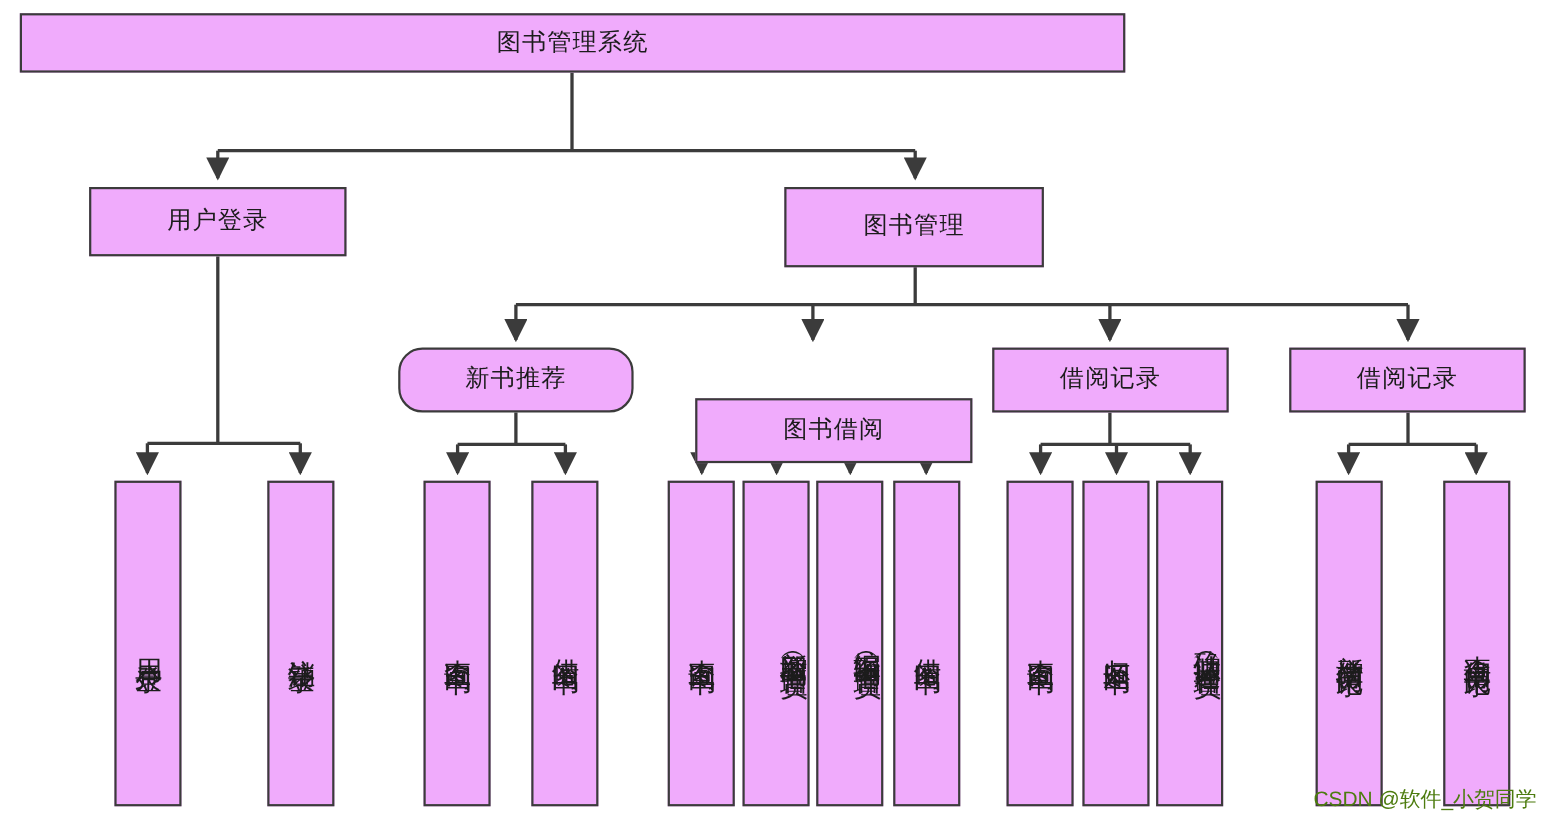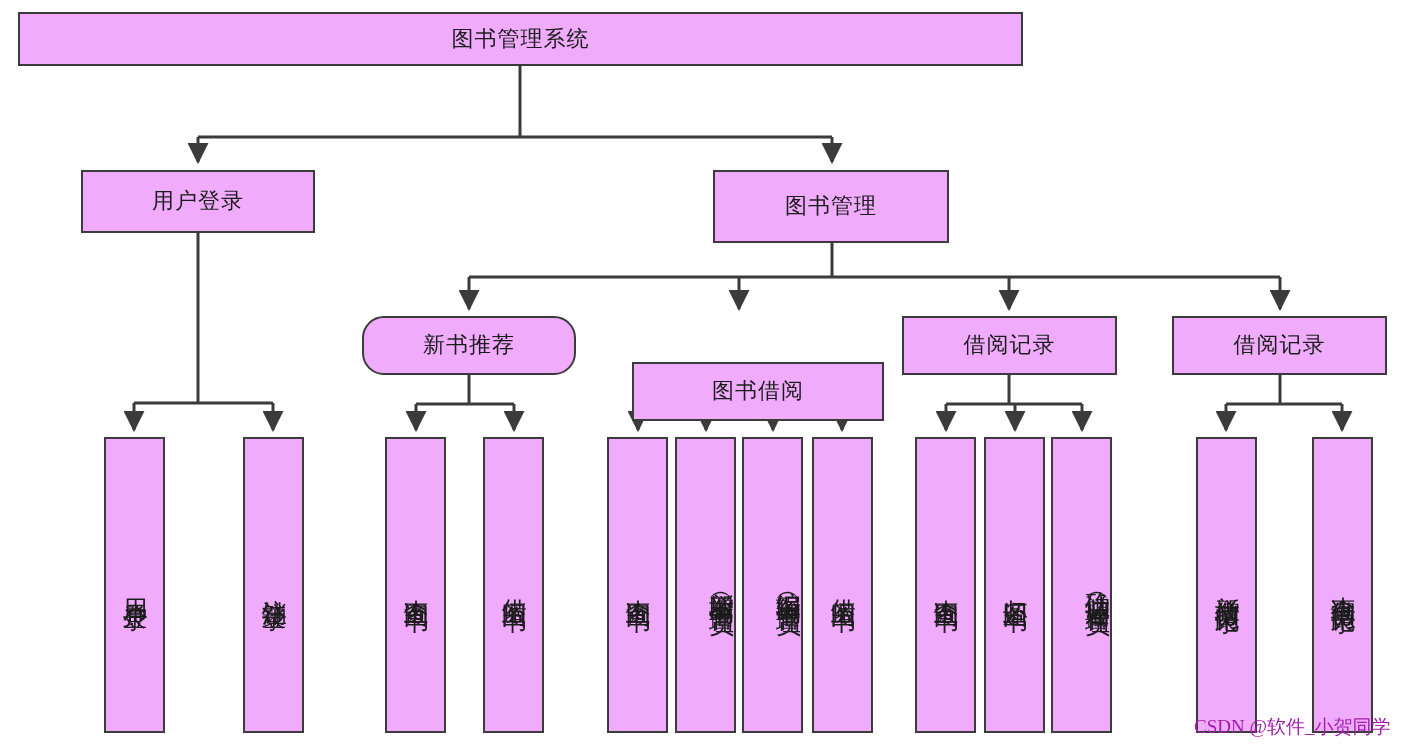--- a/index.html
+++ b/index.html
@@ -50,23 +50,23 @@
     justify-content: center;
   }
   .node.vert.centered {
     align-items: center;
   }
   .watermark {
     position: absolute;
     left: 1194px;
     top: 714px;
     font-size: 19px;
-    color: #a21caf;
+    color: #4d7c0f;
     white-space: nowrap;
-    font-family: Liberation Serif, serif;
+    font-family: Liberation Sans, sans-serif;
   }
 </style>
 </head>
 <body>
 
 <div id="canvas">
 
   <svg id="connectors" viewBox="0 0 1405 747" xmlns="http://www.w3.org/2000/svg">
     <defs>
       <marker id="arrow" viewBox="0 0 10 10" refX="9" refY="5" markerWidth="7" markerHeight="7" orient="auto-start-reverse">

